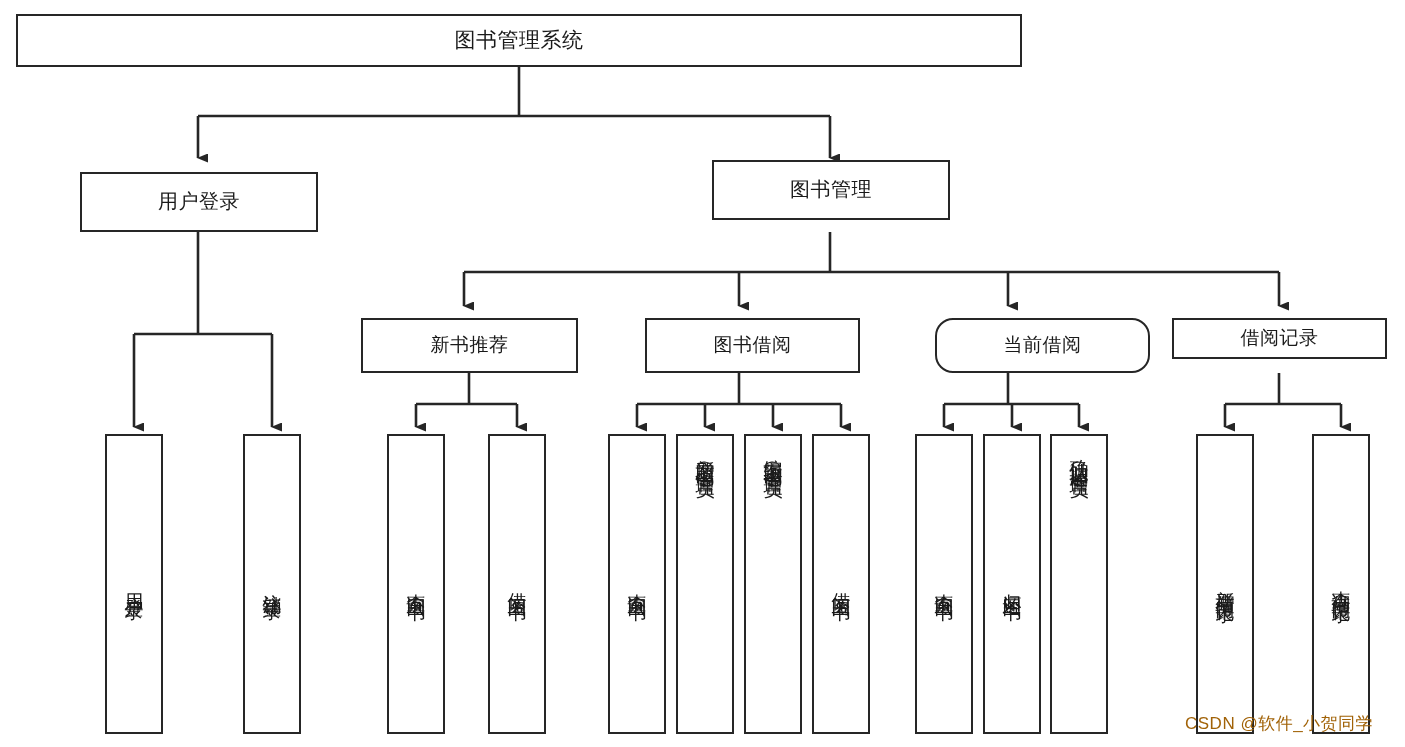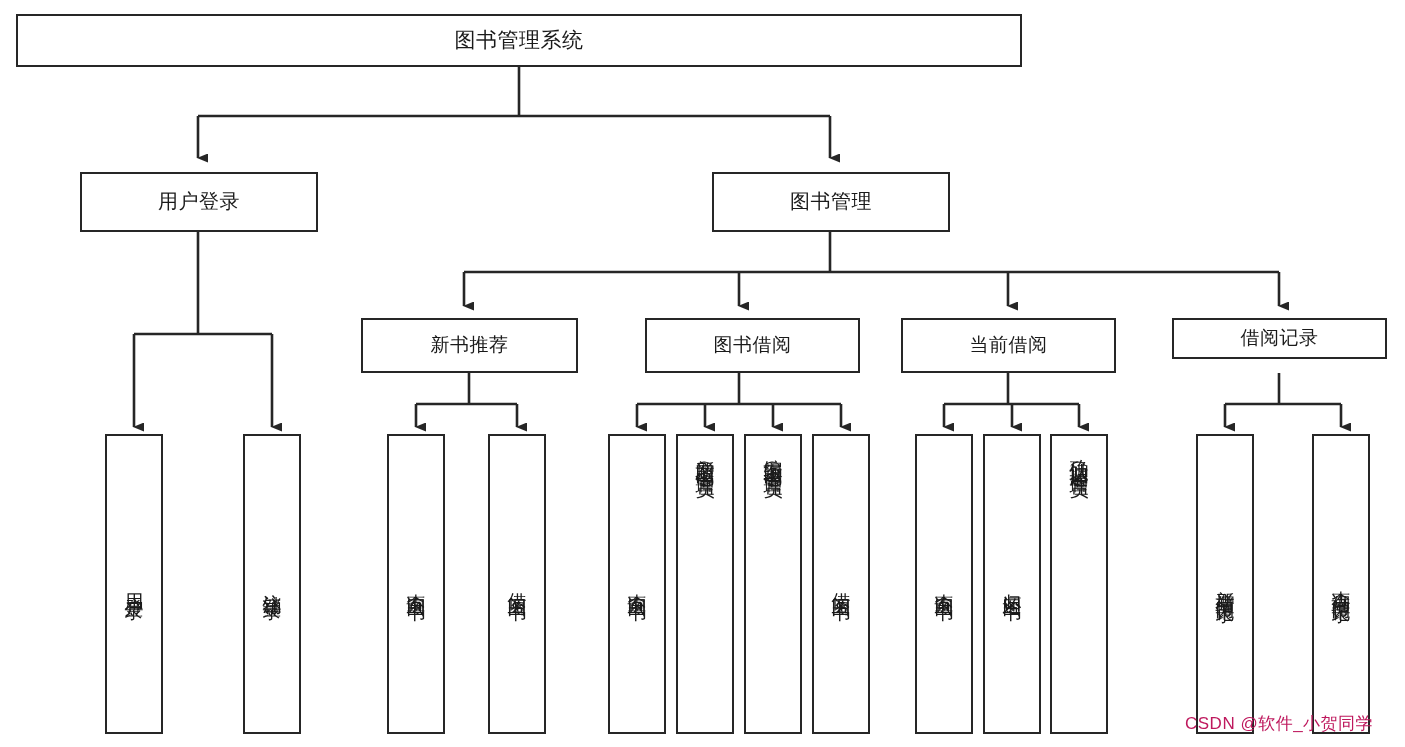--- a/index.html
+++ b/index.html
@@ -59,21 +59,21 @@
   }
   .node-leaf.leaf-mid {
     align-items: center;
     padding-top: 0;
   }
   .watermark {
     position: absolute;
     left: 1185px;
     top: 712px;
     font-size: 17px;
-    color: #be185d;
+    color: #a16207;
     white-space: nowrap;
     letter-spacing: 0.5px;
   }
 </style>
 </head>
 <body>
 
 <div id="diagram-root">
 
   <svg id="edge-layer" viewBox="0 0 1405 747" xmlns="http://www.w3.org/2000/svg">
@@ -126,31 +126,31 @@
     </g>
   </svg>
 
   <div class="node node-root" style="left:16px; top:14px; width:1006px; height:53px;">
     <span class="label">图书管理系统</span>
   </div>
 
   <div class="node node-l1" style="left:80px; top:172px; width:238px; height:60px;">
     <span class="label">用户登录</span>
   </div>
-  <div class="node node-l1" style="left:712px; top:172px; width:238px; height:60px;">
+  <div class="node node-l1" style="left:712px; top:160px; width:238px; height:60px;">
     <span class="label">图书管理</span>
   </div>
 
   <div class="node node-l2" style="left:361px; top:318px; width:217px; height:55px;">
     <span class="label">新书推荐</span>
   </div>
   <div class="node node-l2" style="left:645px; top:318px; width:215px; height:55px;">
     <span class="label">图书借阅</span>
   </div>
-  <div class="node node-l2" style="left:901px; top:318px; width:215px; height:55px;">
+  <div class="node node-l2" style="left:935px; top:318px; width:215px; height:55px;border-radius:18px;">
     <span class="label">当前借阅</span>
   </div>
   <div class="node node-l2" style="left:1172px; top:318px; width:215px; height:41px;">
     <span class="label">借阅记录</span>
   </div>
 
   <div class="node node-leaf leaf-mid" style="left:105px; top:434px; width:58px; height:300px;">
     <span class="label">用户登录</span>
   </div>
   <div class="node node-leaf leaf-mid" style="left:243px; top:434px; width:58px; height:300px;">

